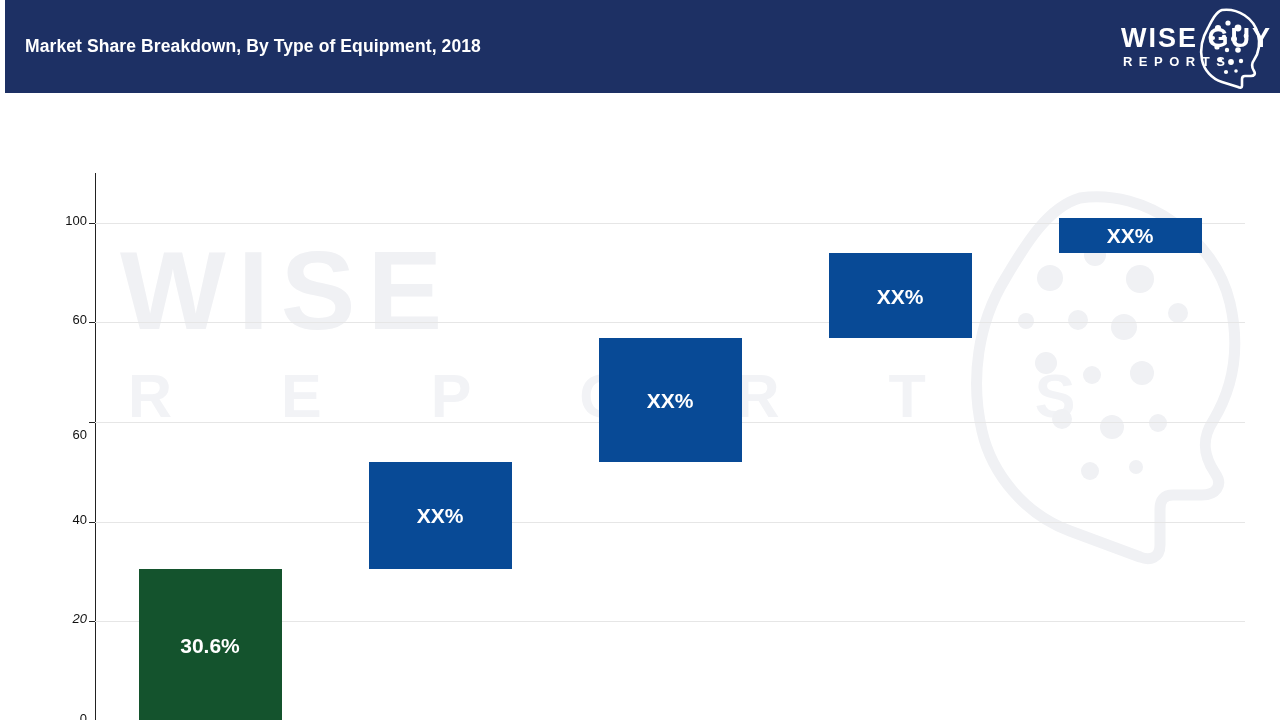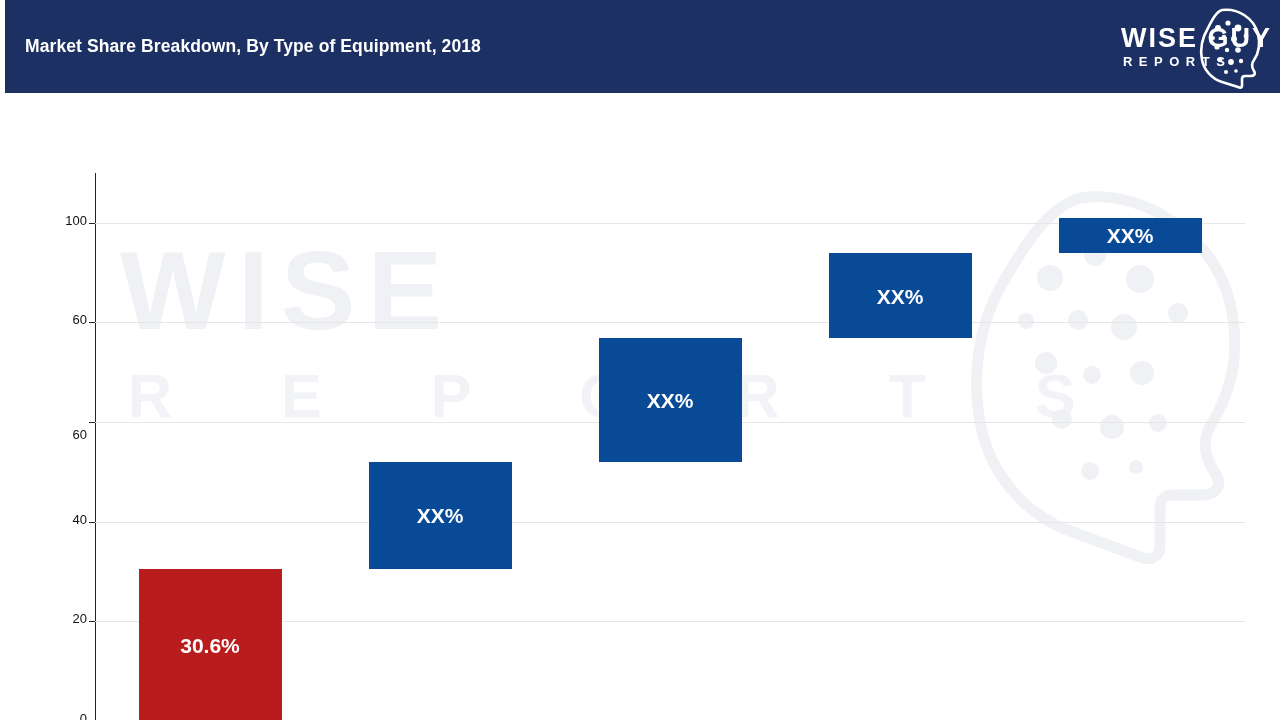--- a/index.html
+++ b/index.html
@@ -215,34 +215,34 @@
         <circle cx="206" cy="284" r="7" fill="#f0f1f4"></circle>
       </svg>
     </div>
 
     <div class="plot" id="plot">
       <div class="axis-y"></div>
 
     <div class="y-tick-label" style="top: 548px;">0</div>
         <div class="gridline" style="top: 448.364px;"></div>
         <div class="tick-mark" style="top: 448.364px;"></div>
-        <div class="y-tick-label" style="top: 448.364px;">20</div>
+        <div class="y-tick-label" style="top: 448.364px; font-style: italic;">20</div>
         <div class="gridline" style="top: 348.727px;"></div>
         <div class="tick-mark" style="top: 348.727px;"></div>
         <div class="y-tick-label" style="top: 348.727px;">40</div>
         <div class="gridline" style="top: 249.091px;"></div>
         <div class="tick-mark" style="top: 249.091px;"></div>
         <div class="y-tick-label" style="top: 264px;">60</div>
         <div class="gridline" style="top: 149.455px;"></div>
         <div class="tick-mark" style="top: 149.455px;"></div>
         <div class="y-tick-label" style="top: 149.455px;">60</div>
         <div class="gridline" style="top: 49.8182px;"></div>
         <div class="tick-mark" style="top: 49.8182px;"></div>
         <div class="y-tick-label" style="top: 49.8182px;">100</div>
-        <div class="bar" style="left: 43.5px; top: 395.556px; width: 143px; height: 152.444px; background: #b91c1c;">
+        <div class="bar" style="left: 43.5px; top: 395.556px; width: 143px; height: 152.444px; background: #14532d;">
           <div class="bar-label" style="top: 65.2218px;">30.6%</div>
         </div>
         <div class="bar" style="left: 273.5px; top: 288.945px; width: 143px; height: 106.611px; background: rgb(8, 74, 150);">
           <div class="bar-label" style="top: 42.3055px;">XX%</div>
         </div>
         <div class="bar" style="left: 503.5px; top: 165.396px; width: 143px; height: 123.549px; background: rgb(8, 74, 150);">
           <div class="bar-label" style="top: 50.7745px;">XX%</div>
         </div>
         <div class="bar" style="left: 733.5px; top: 79.7091px; width: 143px; height: 85.6873px; background: rgb(8, 74, 150);">
           <div class="bar-label" style="top: 31.8436px;">XX%</div>

